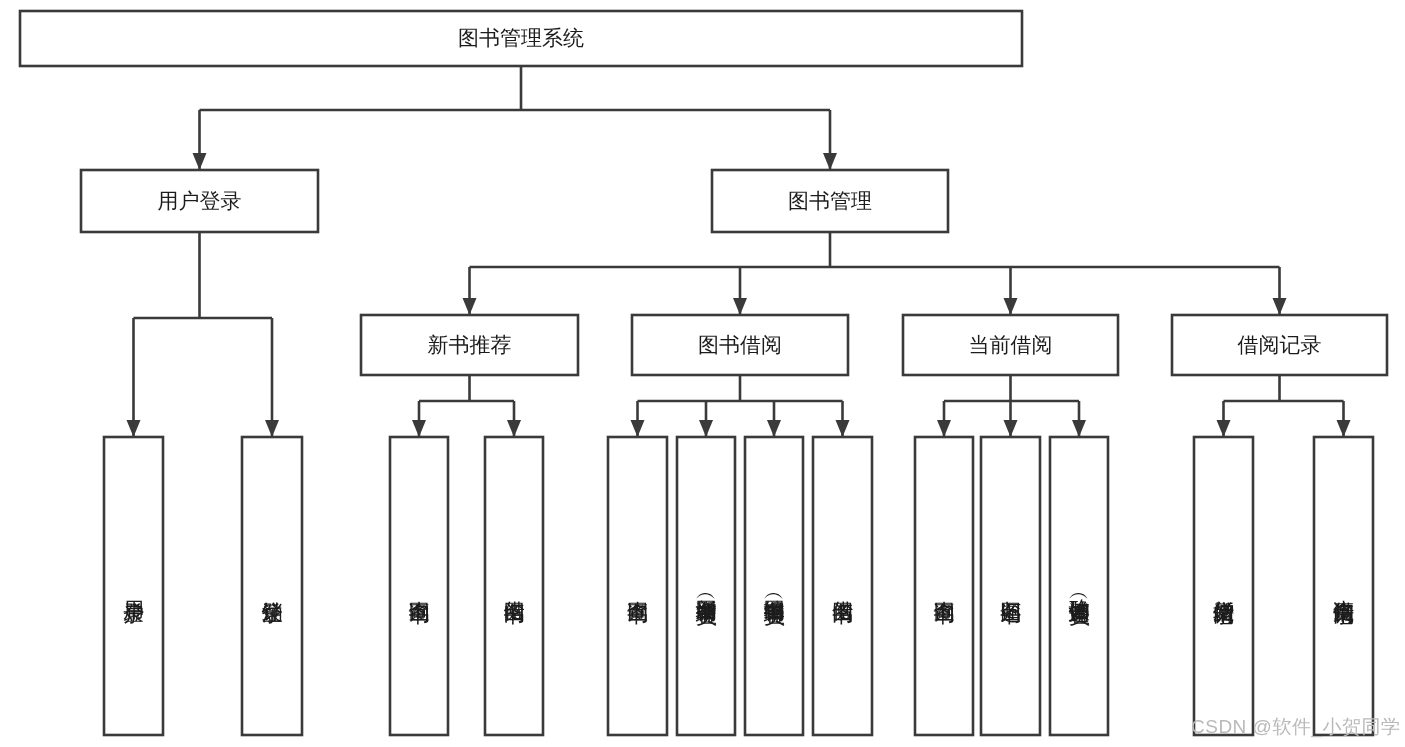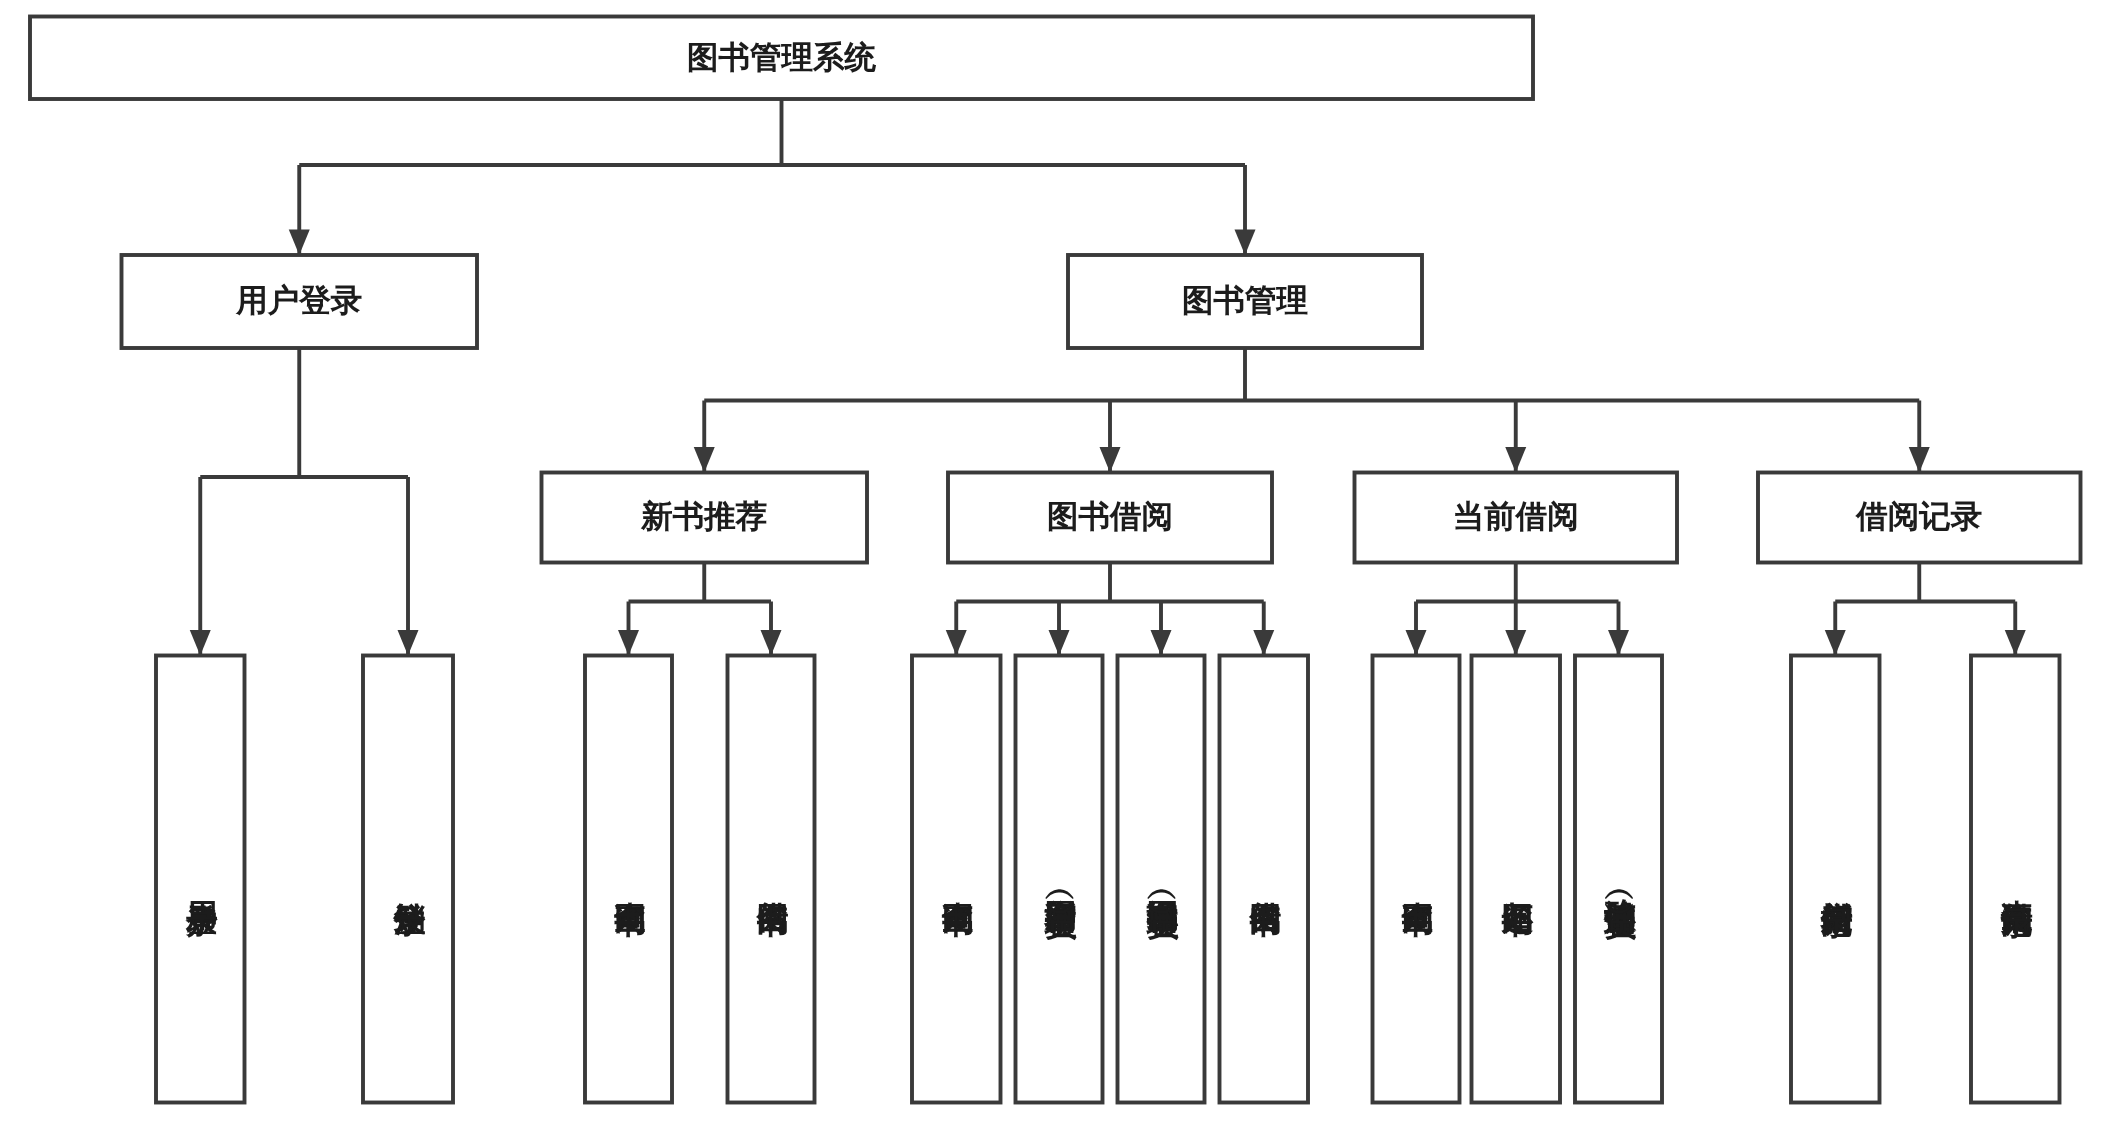--- a/index.html
+++ b/index.html
@@ -12,21 +12,20 @@
     width: 1405px;
     height: 747px;
     font-family: "Liberation Sans", "DejaVu Sans", sans-serif;
     overflow: hidden;
     position: relative;
   }
   #diagram-root {
     position: relative;
     width: 1405px;
     height: 747px;
-    font-weight: bold;
   }
   svg#tree-svg {
     position: absolute;
     left: 0;
     top: 0;
     width: 1405px;
     height: 747px;
     display: block;
   }
   .node-box {
@@ -175,13 +174,14 @@
       <div class="node-label-v" style="left: 608px; top: 437px; width: 59px; height: 298px;">查询图书</div>
       <div class="node-label-v" style="left: 677px; top: 437px; width: 58px; height: 298px;">新增图书（管理员）</div>
       <div class="node-label-v" style="left: 745px; top: 437px; width: 58px; height: 298px;">编辑图书（管理员）</div>
       <div class="node-label-v" style="left: 813px; top: 437px; width: 59px; height: 298px;">借阅图书</div>
       <div class="node-label-v" style="left: 915px; top: 437px; width: 58px; height: 298px;">查询图书</div>
       <div class="node-label-v" style="left: 981px; top: 437px; width: 59px; height: 298px;">归还图书</div>
       <div class="node-label-v" style="left: 1050px; top: 437px; width: 58px; height: 298px;">确认归还（管理员）</div>
       <div class="node-label-v" style="left: 1194px; top: 437px; width: 59px; height: 298px;">新增借阅记录</div>
       <div class="node-label-v" style="left: 1314px; top: 437px; width: 59px; height: 298px;">查询借阅记录</div>
     </div>
+  <div class="watermark" style="left: 1191px; top: 714px;">CSDN @软件_小贺同学</div>
 </div>
 
 </body></html>

